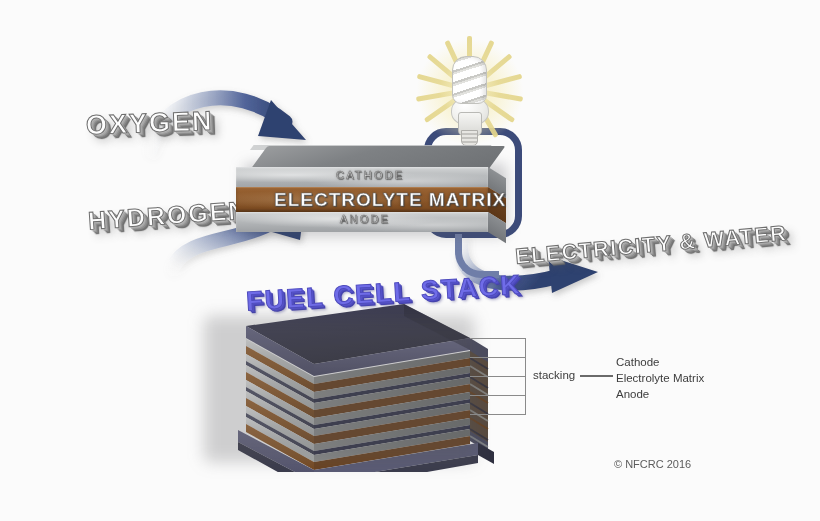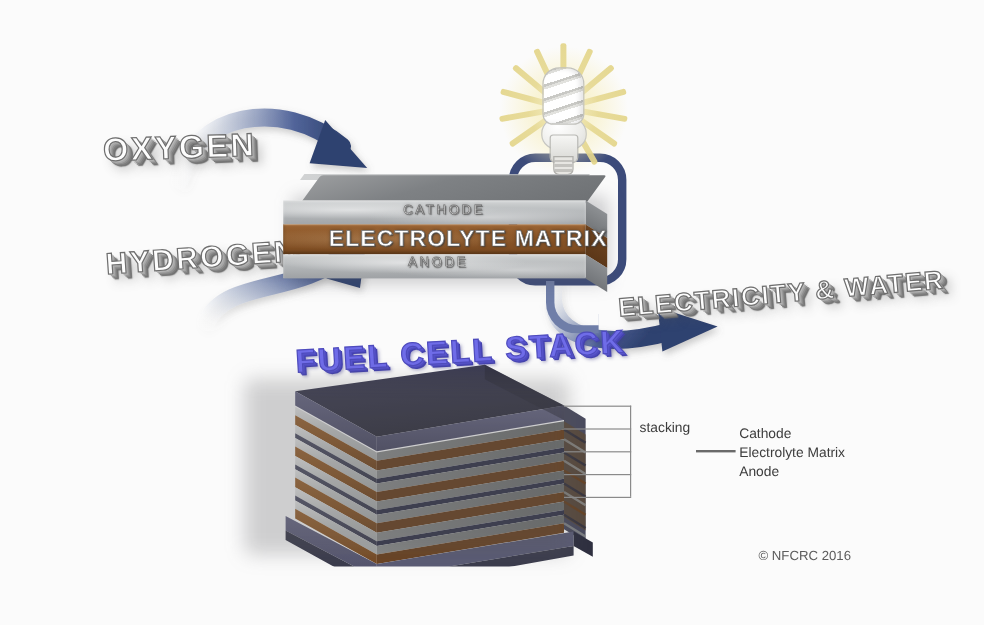--- a/index.html
+++ b/index.html
@@ -213,41 +213,41 @@
   #bracket { left: 470px; top: 338px; width: 56px; height: 76px; }
   .bracket-line {
     position: absolute; left: 0; width: 56px; height: 1px;
     background: #8a8a8a;
   }
   #bracket-spine {
     position: absolute; right: 0; top: 0; width: 1px; height: 76px;
     background: #8a8a8a;
   }
   #stacking-word {
-    left: 533px; top: 351px;
+    left: 533px; top: 369px;
     font-family: "Liberation Sans", sans-serif;
     font-size: 11.5px; color: #3d3d3d;
   }
   #stacking-dash {
     left: 580px; top: 375px; width: 33px; height: 1.6px;
     background: #6a6a6a;
   }
   .legend-line {
     position: absolute; left: 616px;
     font-family: "Liberation Sans", sans-serif;
     font-size: 11.5px;
     color: #3d3d3d;
     white-space: nowrap;
   }
   #legend-0 { top: 356px; }
   #legend-1 { top: 372px; }
   #legend-2 { top: 388px; }
 
   #copyright {
-    left: 632px; top: 458px;
+    left: 614px; top: 458px;
     font-family: "Liberation Sans", sans-serif;
     font-size: 11px;
     color: #5c5c5c;
   }
 
   svg.overlay { position: absolute; left: 0; top: 0; width: 820px; height: 521px; pointer-events: none; }
 </style>
 </head>
 <body>
 

